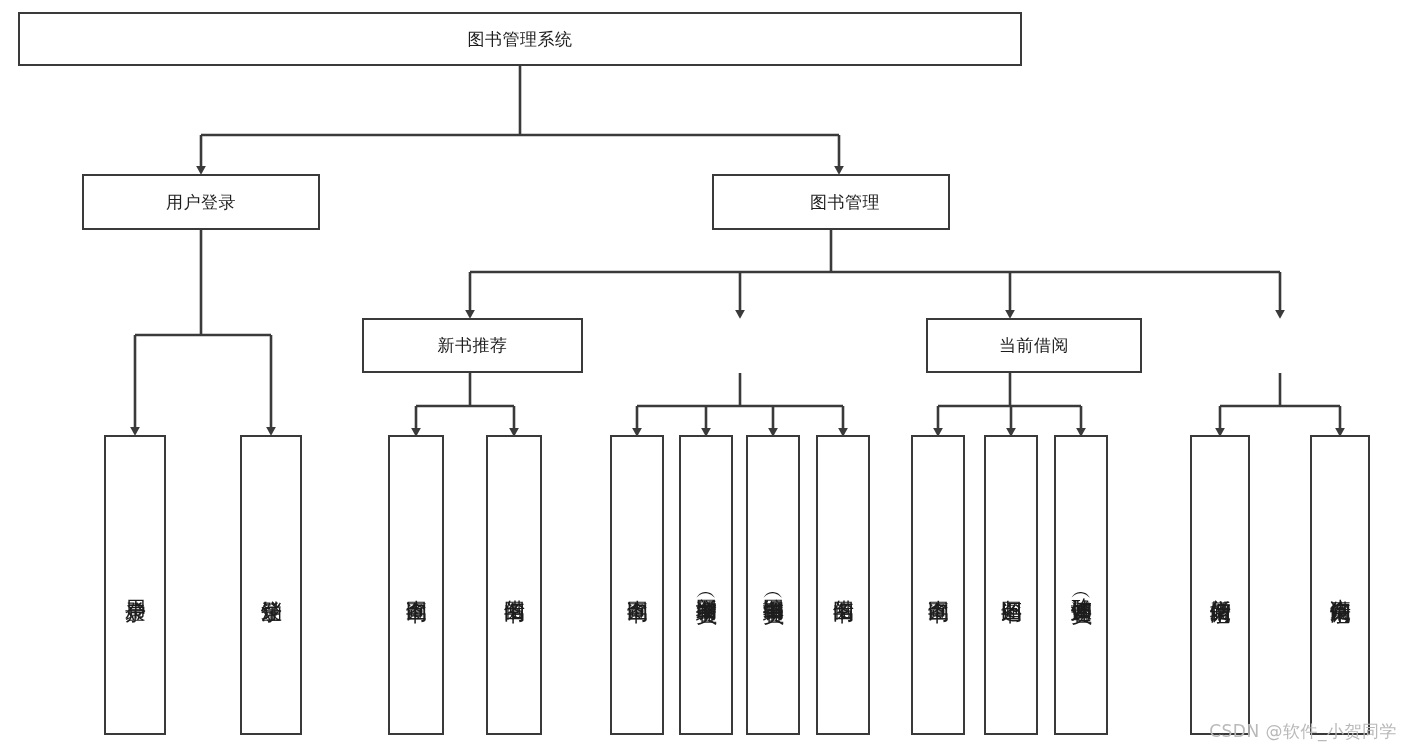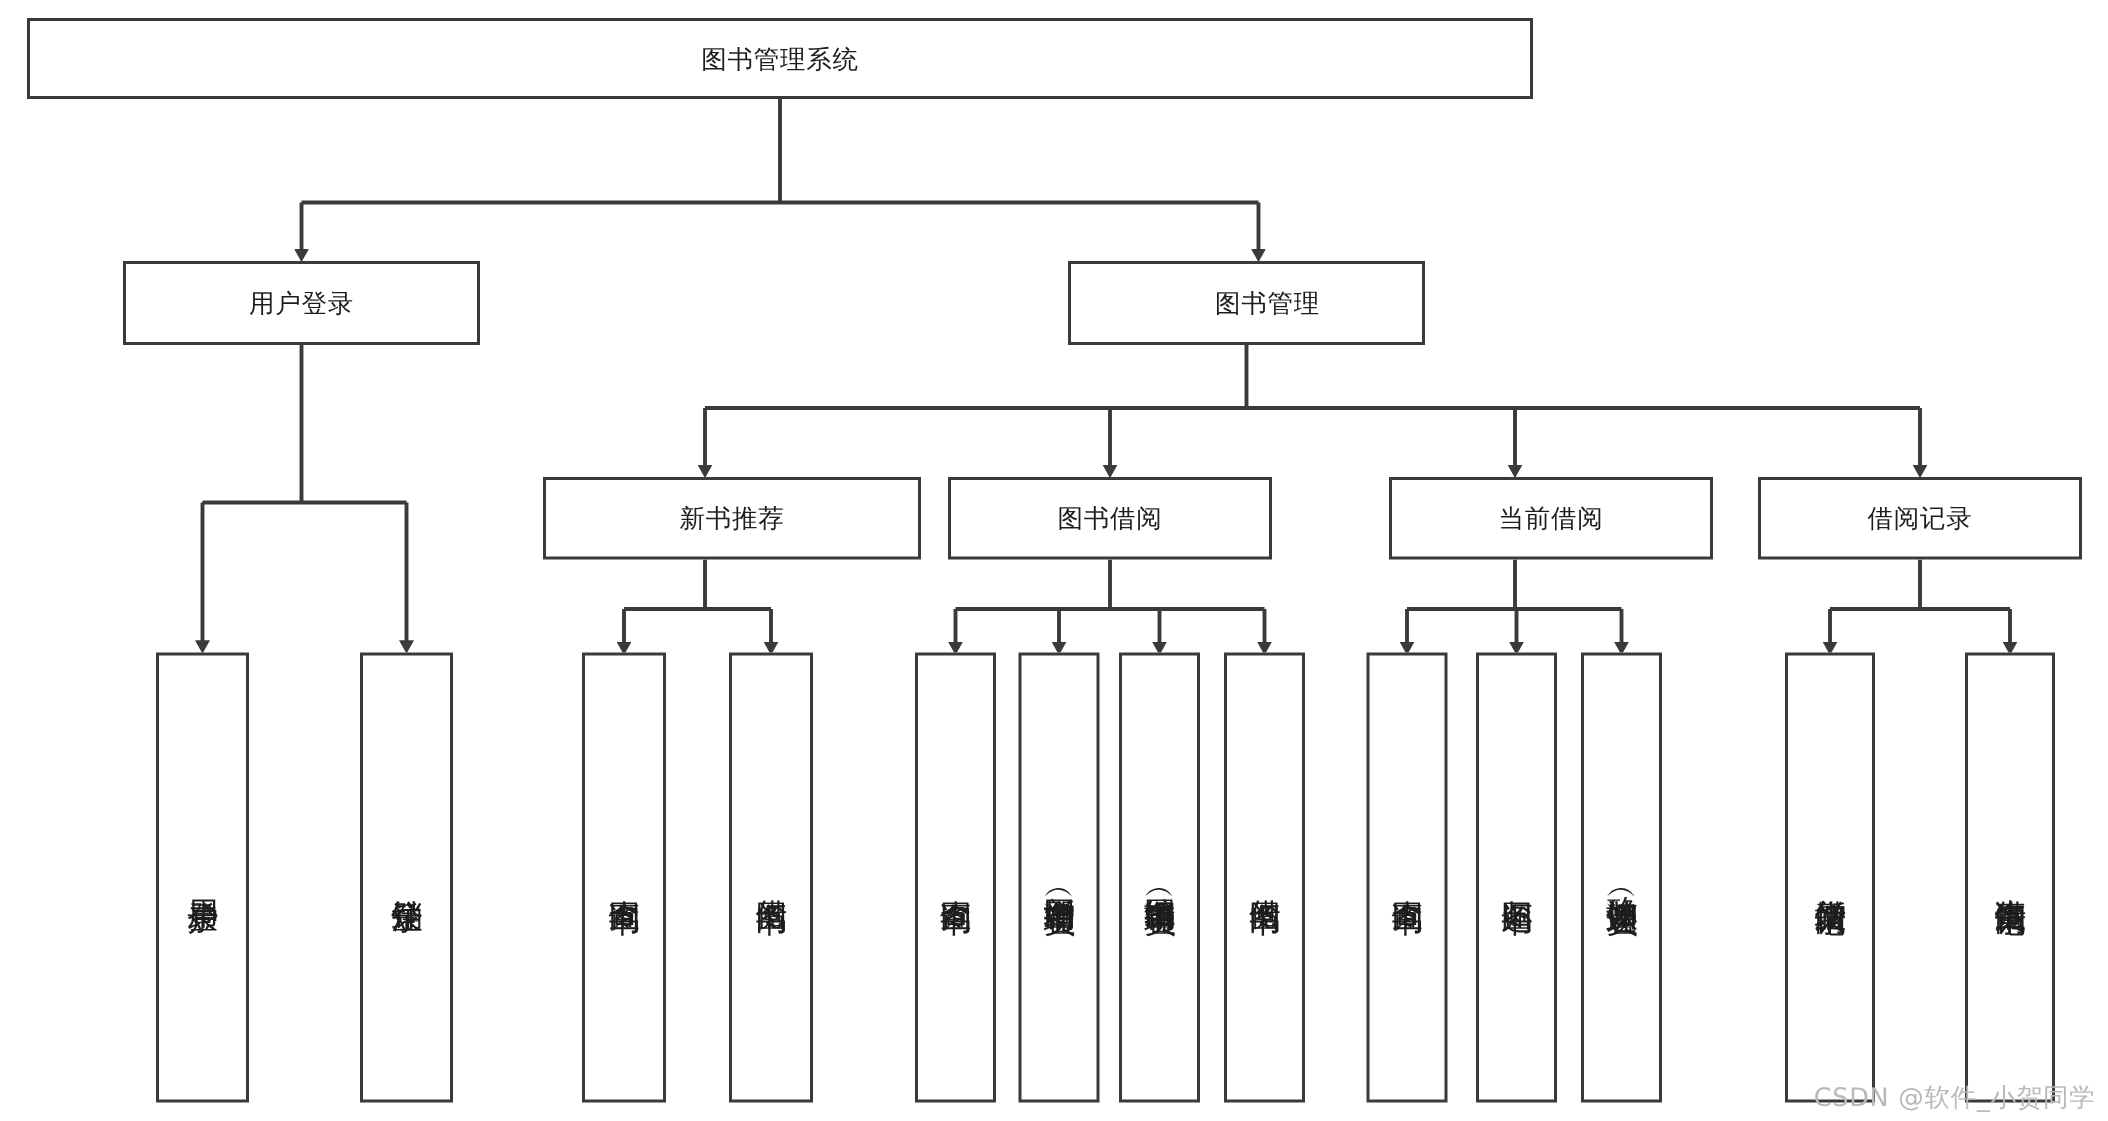--- a/index.html
+++ b/index.html
@@ -128,31 +128,25 @@
     <span>图书管理系统</span>
   </div>
 
   <div class="node node-h" style="left: 82px; top: 174px; width: 238px; height: 56px;">
     <span>用户登录</span>
   </div>
   <div class="node node-h" style="left: 712px; top: 174px; width: 238px; height: 56px; padding-left: 28px;">
     <span>图书管理</span>
   </div>
 
-  <div class="node node-h" style="left: 362px; top: 318px; width: 252px; height: 55px;">
+  <div class="node node-h" style="left: 362px; top: 318px; width: 221px; height: 55px;">
     <span>新书推荐</span>
-  </div>
-  <div class="node node-h" style="left: 632px; top: 318px; width: 216px; height: 55px;">
-    <span>图书借阅</span>
   </div>
   <div class="node node-h" style="left: 902px; top: 318px; width: 216px; height: 55px; margin-left: 24px;">
     <span>当前借阅</span>
-  </div>
-  <div class="node node-h" style="left: 1172px; top: 318px; width: 216px; height: 55px;">
-    <span>借阅记录</span>
   </div>
 
   <div class="node node-v" style="left: 104px; top: 435px; width: 62px; height: 300px;">
     <span>用户登录</span>
   </div>
   <div class="node node-v" style="left: 240px; top: 435px; width: 62px; height: 300px;">
     <span>注销登录</span>
   </div>
   <div class="node node-v" style="left: 388px; top: 435px; width: 56px; height: 300px;">
     <span>查询图书</span>

